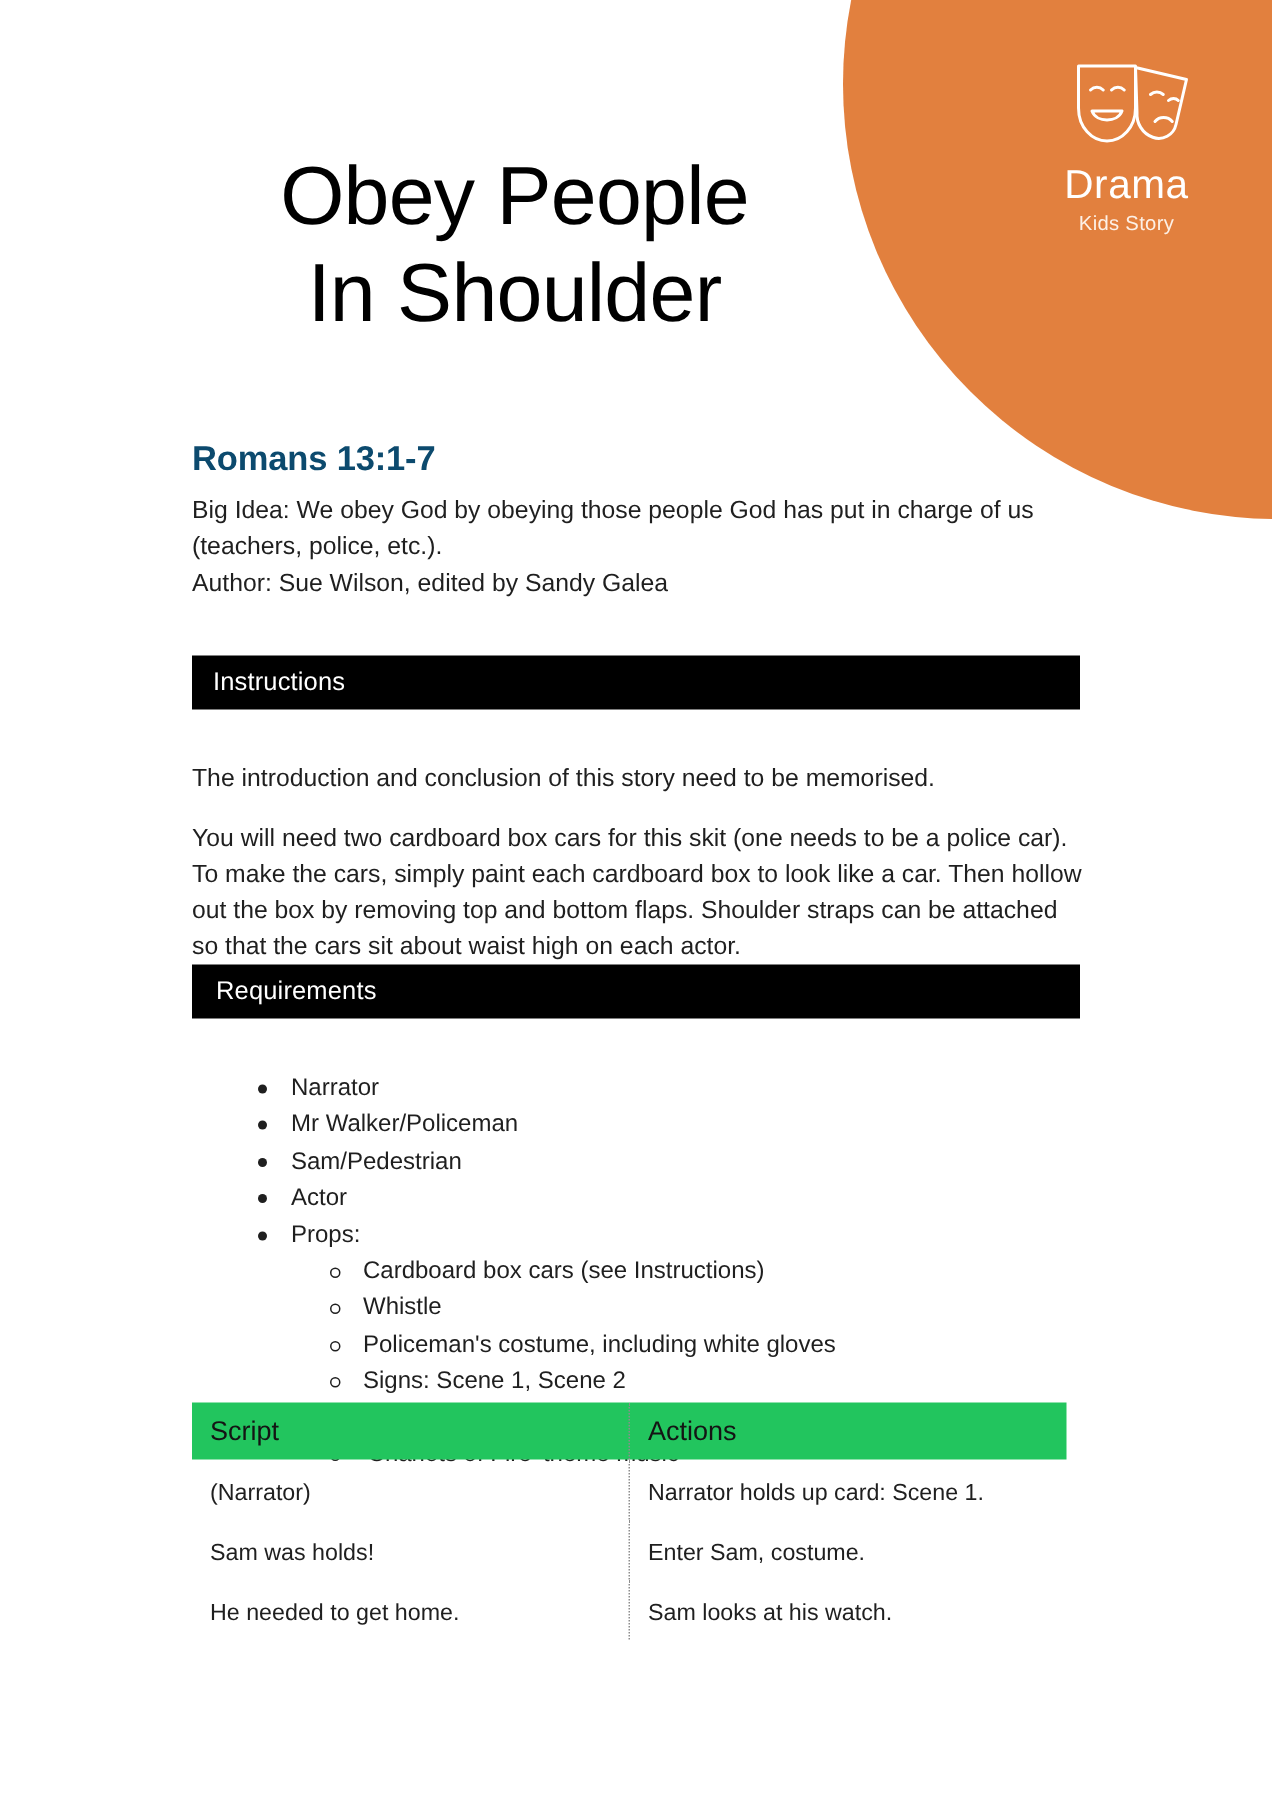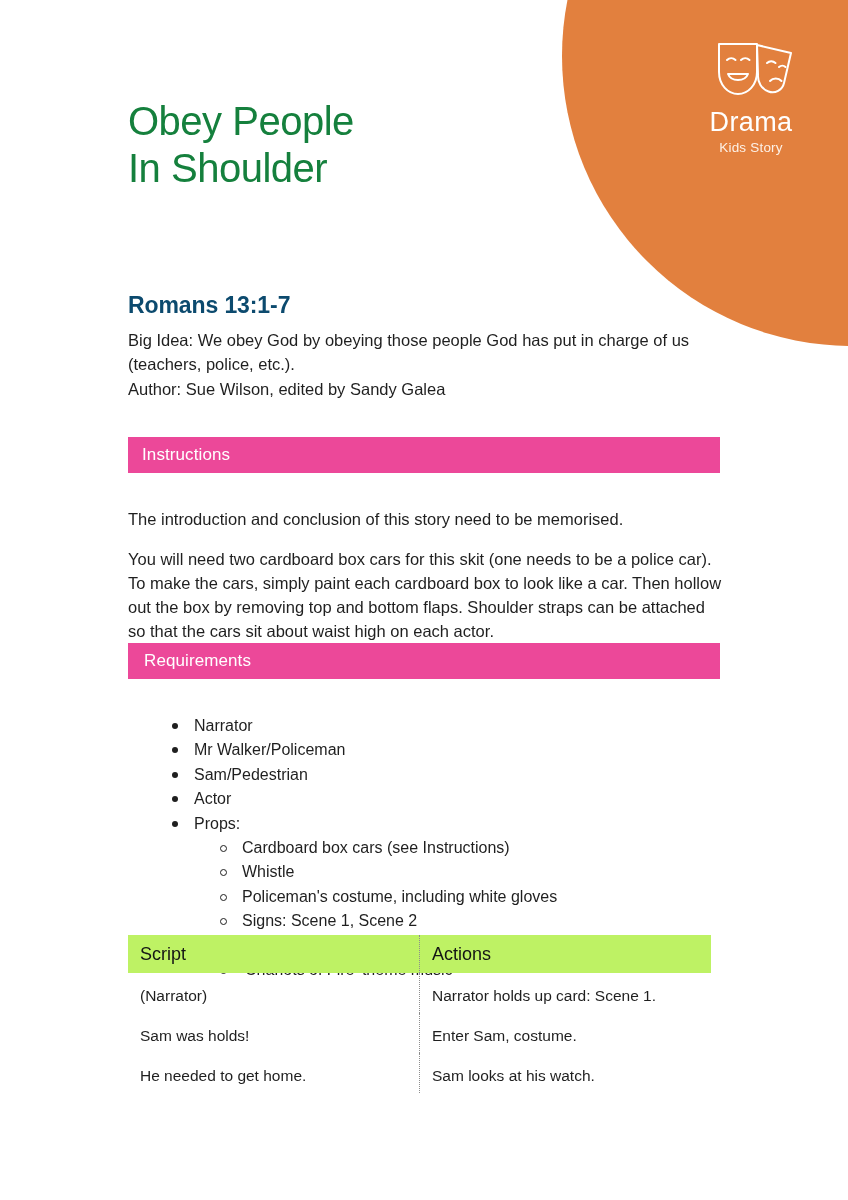--- a/index.html
+++ b/index.html
@@ -69,26 +69,27 @@
     left: 0;
     top: 0;
     width: 848px;
   }
 
   .doc-title {
     position: absolute;
     left: 128px;
     top: 98px;
     width: 430px;
-    font-size: 40px;
+    font-size: 55px;
     font-weight: 300;
     line-height: 1.18;
     letter-spacing: -0.5px;
-    color: #15803d;
+    color: #000000;
     margin: 0;
+    text-align: center;
   }
 
   .scripture {
     position: absolute;
     left: 128px;
     top: 292px;
     font-size: 23px;
     font-weight: 700;
     letter-spacing: -0.1px;
     color: #0c4a6e;
@@ -105,21 +106,21 @@
     color: #1f1f1f;
   }
   .intro-block p { margin: 0; }
 
   
   .banner {
     position: absolute;
     left: 128px;
     width: 592px;
     height: 36px;
-    background: #ec4899;
+    background: #000000;
     color: #ffffff;
     font-size: 17px;
     font-weight: 400;
     display: flex;
     align-items: center;
     padding-left: 14px;
     box-sizing: border-box;
     letter-spacing: 0.1px;
   }
   .banner-instructions { top: 437px; }
@@ -191,21 +192,21 @@
 
   
   .script-table {
     position: absolute;
     left: 128px;
     top: 935px;
     width: 583px;
   }
   .st-head {
     display: flex;
-    background: #bef264;
+    background: #22c55e;
     height: 38px;
   }
   .st-head .cell {
     display: flex;
     align-items: center;
     font-size: 18px;
     color: #141414;
     padding-left: 12px;
     box-sizing: border-box;
   }

